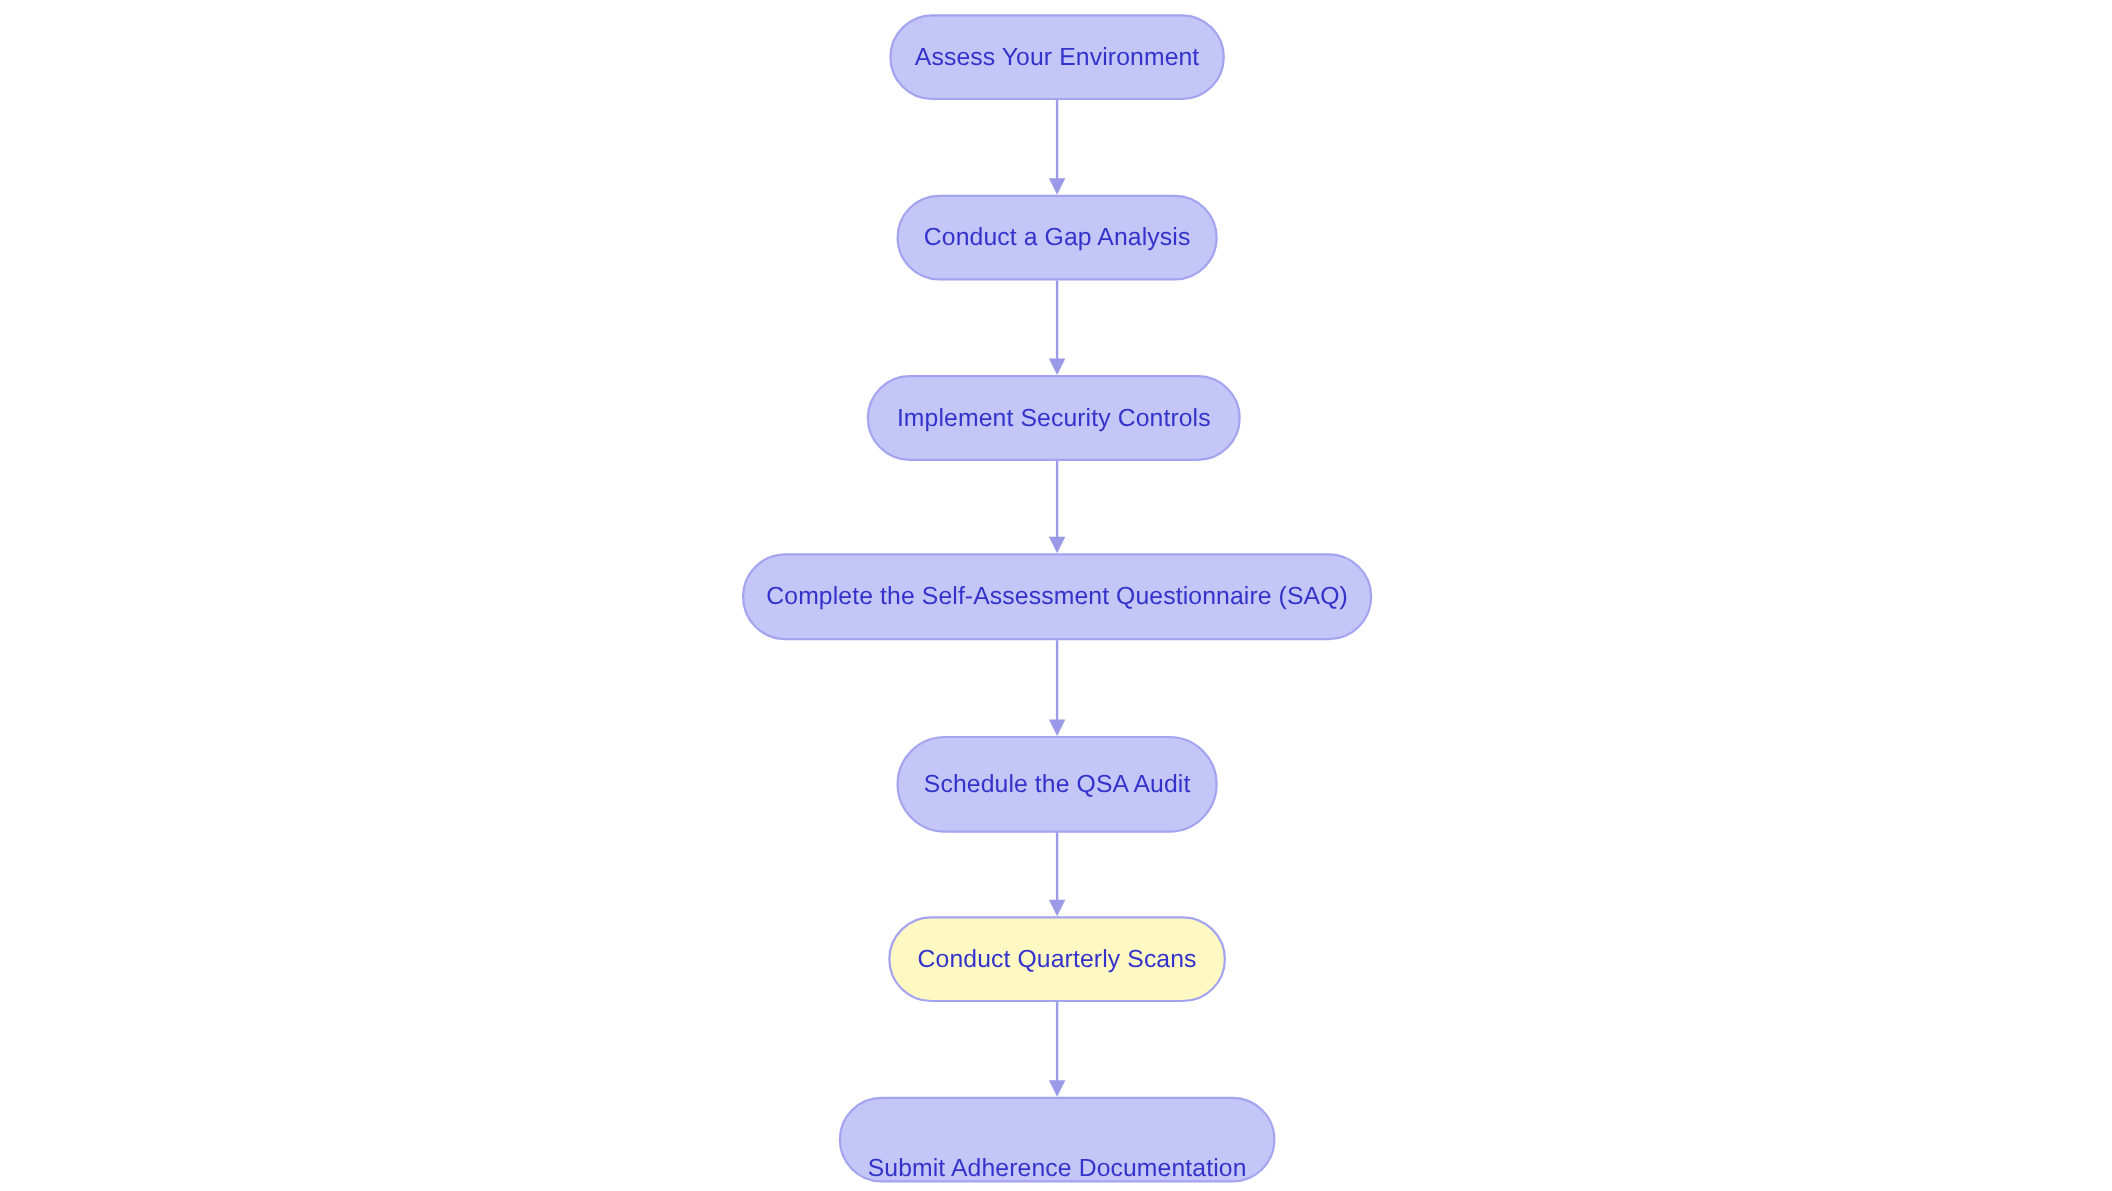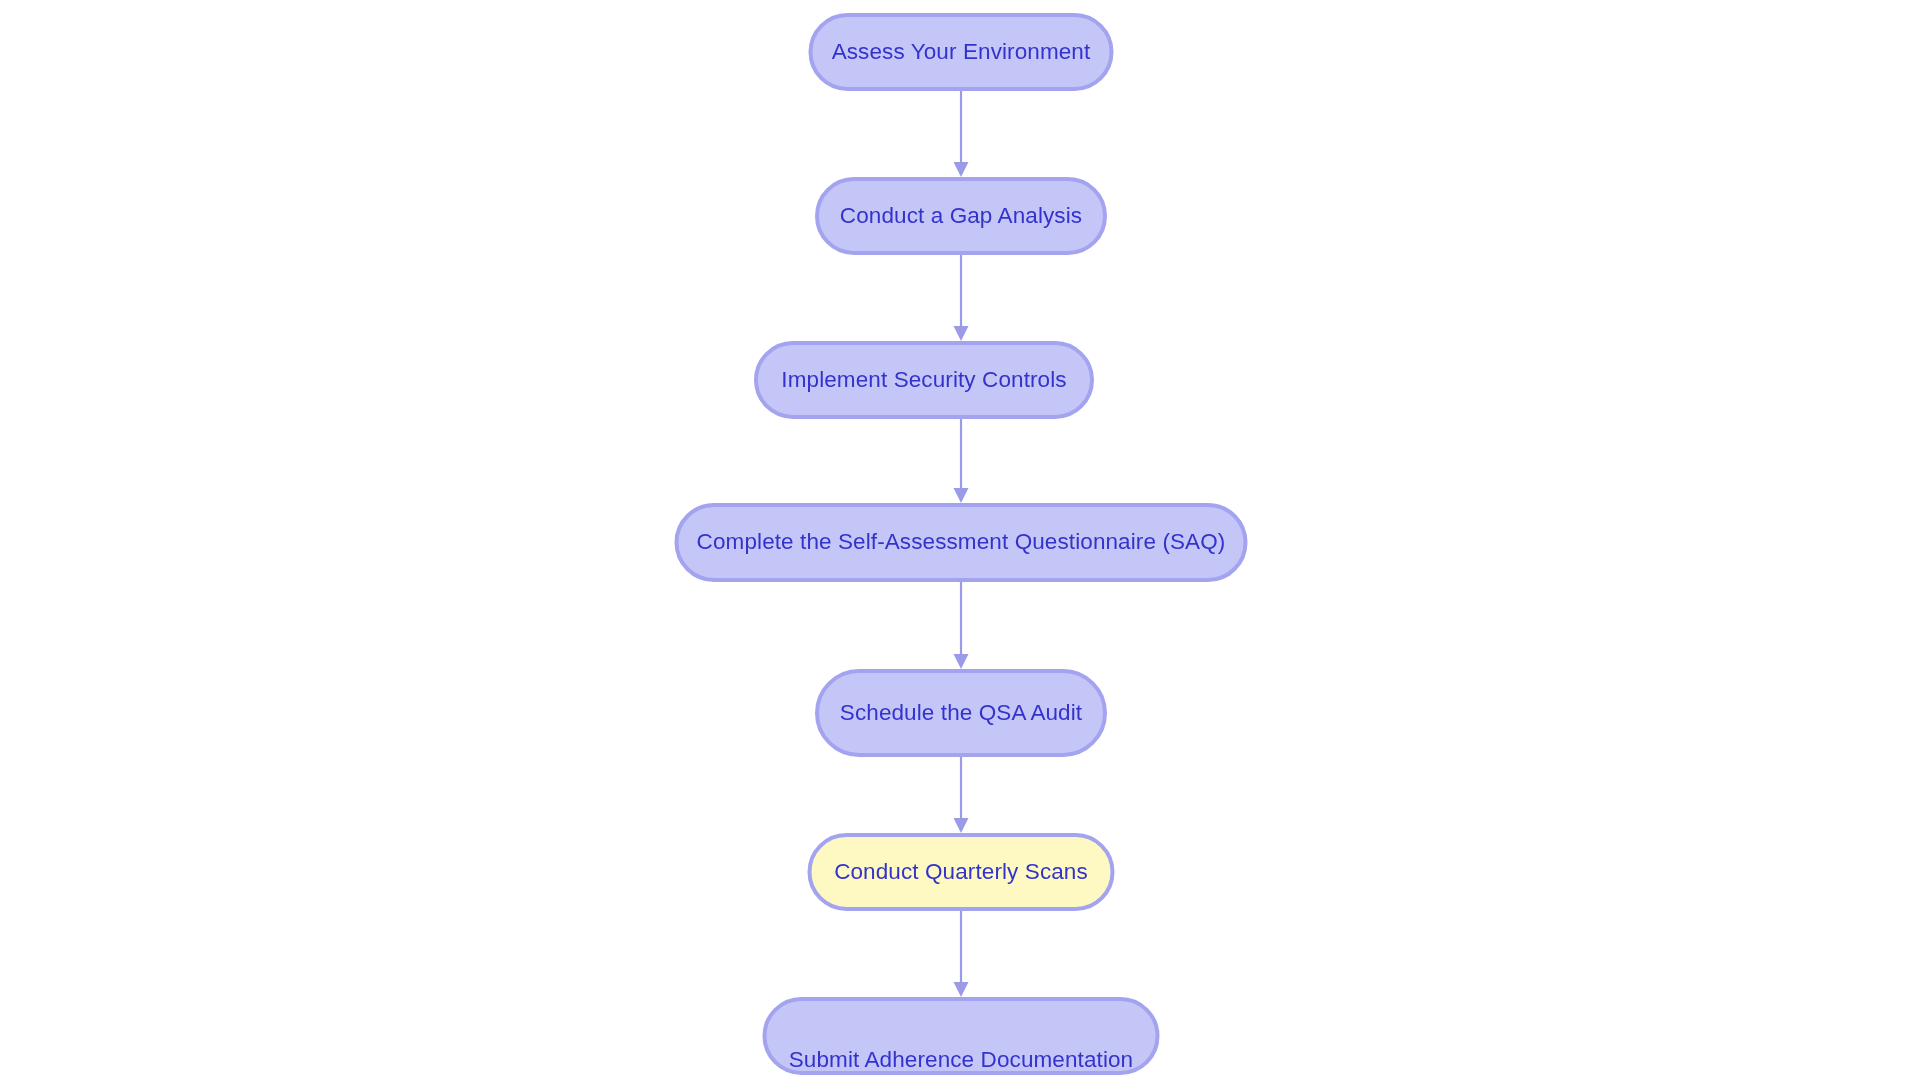--- a/index.html
+++ b/index.html
@@ -42,21 +42,21 @@
     z-index: 2;
   }
 
   .flow-node {
     position: absolute;
     box-sizing: border-box;
     display: flex;
     align-items: center;
     justify-content: center;
     background: #c5c6f8;
-    border: 4px solid #d946ef;
+    border: 2px solid #d946ef;
     border-radius: 999px;
     height: 78px;
     transform: translateX(-50%);
   }
 
   .flow-node-label {
     color: #3333cc;
     font-size: 22.5px;
     font-weight: 400;
     line-height: 1;
@@ -98,21 +98,21 @@
       </g>
     </svg>
 
   <div id="node-layer">
       <div class="flow-node" style="left: 961px; top: 13px; width: 305px; height: 78px; background: rgb(197, 198, 248); border-color: rgb(163, 163, 240);">
         <span class="flow-node-label" style="color: rgb(51, 51, 204);">Assess Your Environment</span>
       </div>
       <div class="flow-node" style="left: 961px; top: 177px; width: 292px; height: 78px; background: rgb(197, 198, 248); border-color: rgb(163, 163, 240);">
         <span class="flow-node-label" style="color: rgb(51, 51, 204);">Conduct a Gap Analysis</span>
       </div>
-      <div class="flow-node" style="left: 924px; top: 341px; width: 340px; height: 78px; background: rgb(197, 198, 248); border-color: rgb(163, 163, 240);">
+      <div class="flow-node" style="left: 958px; top: 341px; width: 340px; height: 78px; background: rgb(197, 198, 248); border-color: rgb(163, 163, 240);">
         <span class="flow-node-label" style="color: rgb(51, 51, 204);">Implement Security Controls</span>
       </div>
       <div class="flow-node" style="left: 961px; top: 503px; width: 573px; height: 79px; background: rgb(197, 198, 248); border-color: rgb(163, 163, 240);">
         <span class="flow-node-label" style="color: rgb(51, 51, 204);">Complete the Self-Assessment Questionnaire (SAQ)</span>
       </div>
       <div class="flow-node" style="left: 961px; top: 669px; width: 292px; height: 88px; background: rgb(197, 198, 248); border-color: rgb(163, 163, 240);">
         <span class="flow-node-label" style="color: rgb(51, 51, 204);">Schedule the QSA Audit</span>
       </div>
       <div class="flow-node" style="left: 961px; top: 833px; width: 307px; height: 78px; background: #fef9c3; border-color: rgb(163, 163, 240);">
         <span class="flow-node-label" style="color: rgb(51, 51, 204);">Conduct Quarterly Scans</span>

